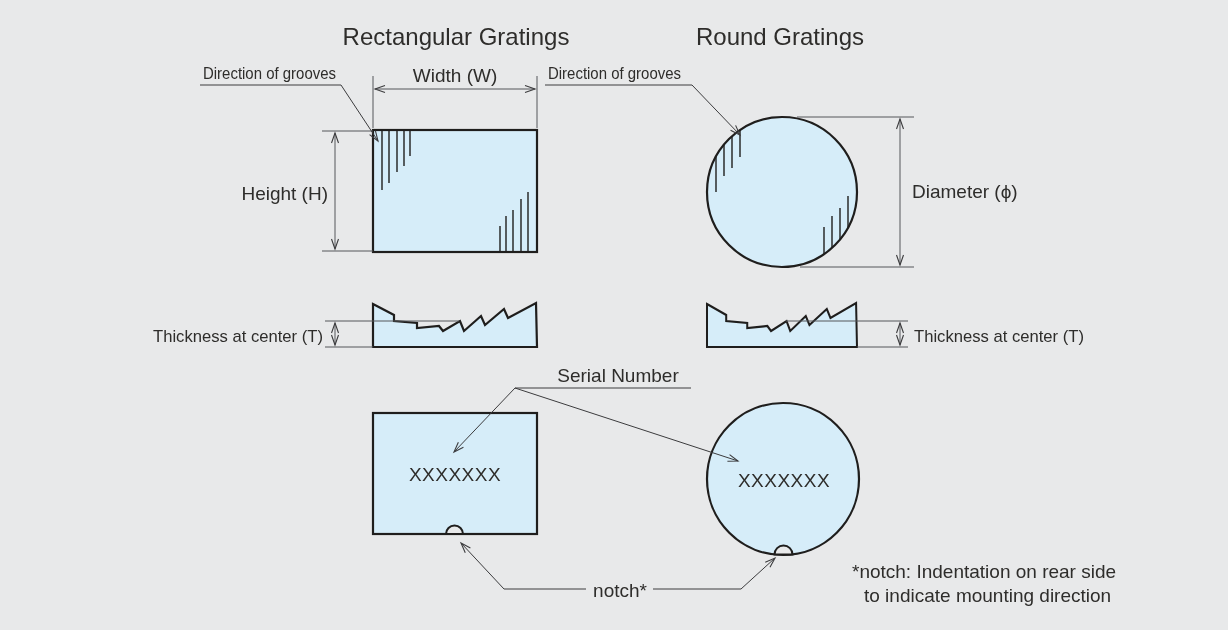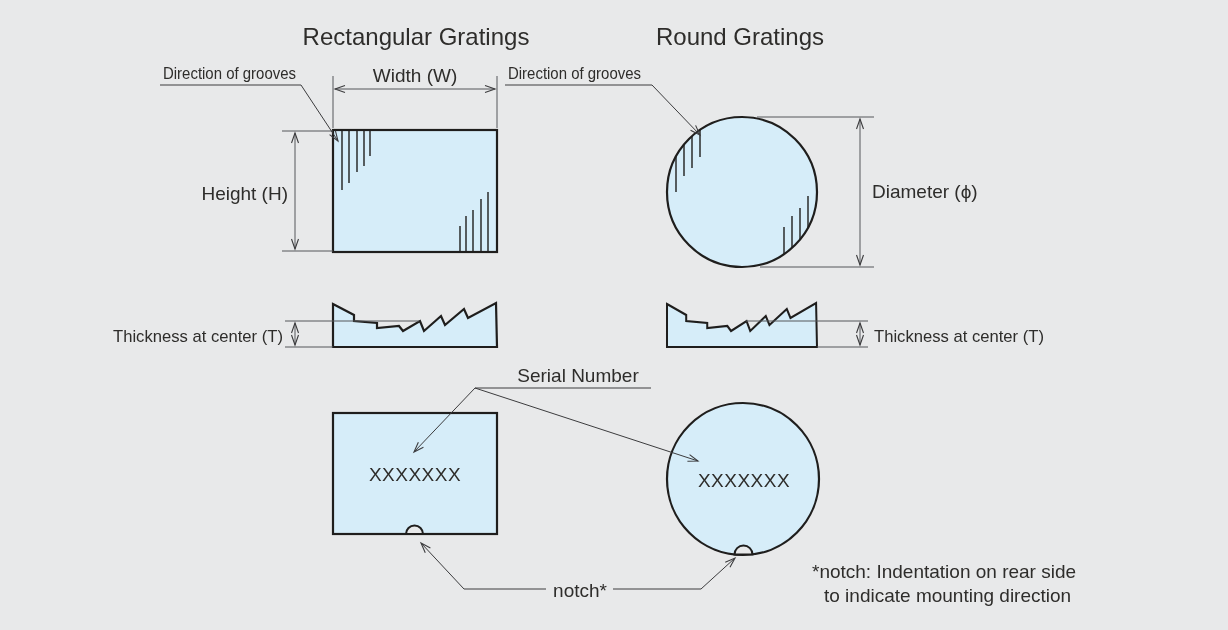--- a/index.html
+++ b/index.html
@@ -8,20 +8,21 @@
     background: #e8e9ea;
     width: 1228px;
     height: 630px;
     overflow: hidden;
     font-family: "Liberation Sans", "DejaVu Sans", sans-serif;
   }
   #stage {
     position: relative;
     width: 980px;
     height: 630px;
+    padding-left: 40px;
   }
   svg { display: block; }
   text {
     fill: #2e2d2b;
     font-family: "Liberation Sans", "DejaVu Sans", sans-serif;
   }
   .title      { font-size: 24px; }
   .lbl        { font-size: 19px; }
   .lbl-cond   { font-size: 17px; }
   .serial     { font-size: 19px; letter-spacing: 0.5px; }

